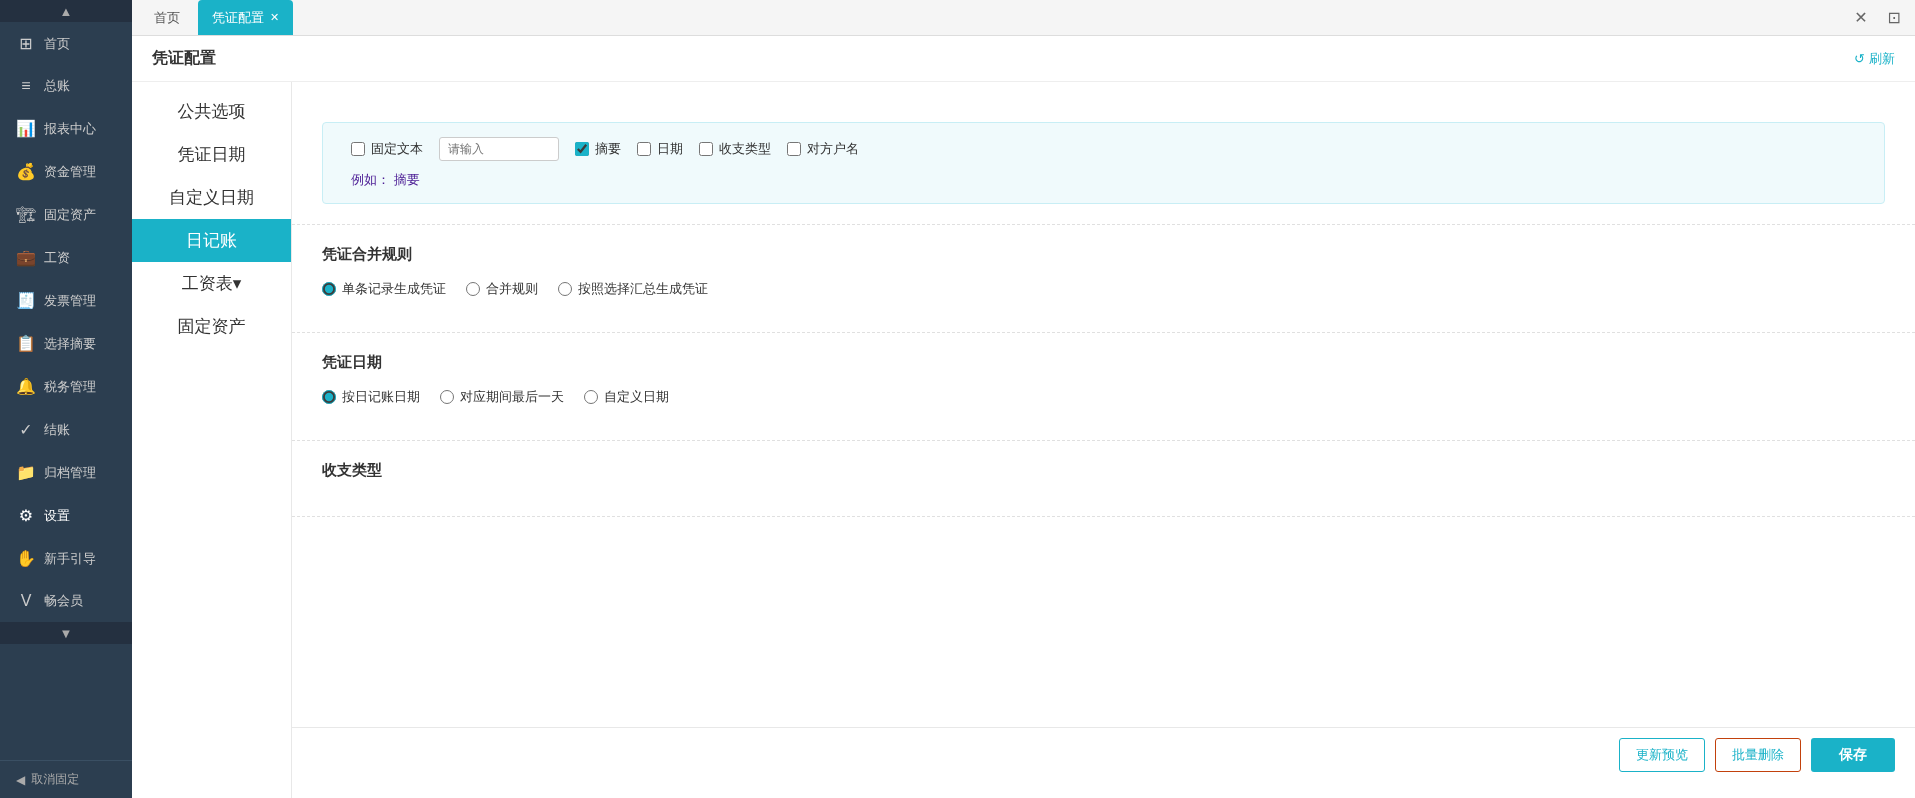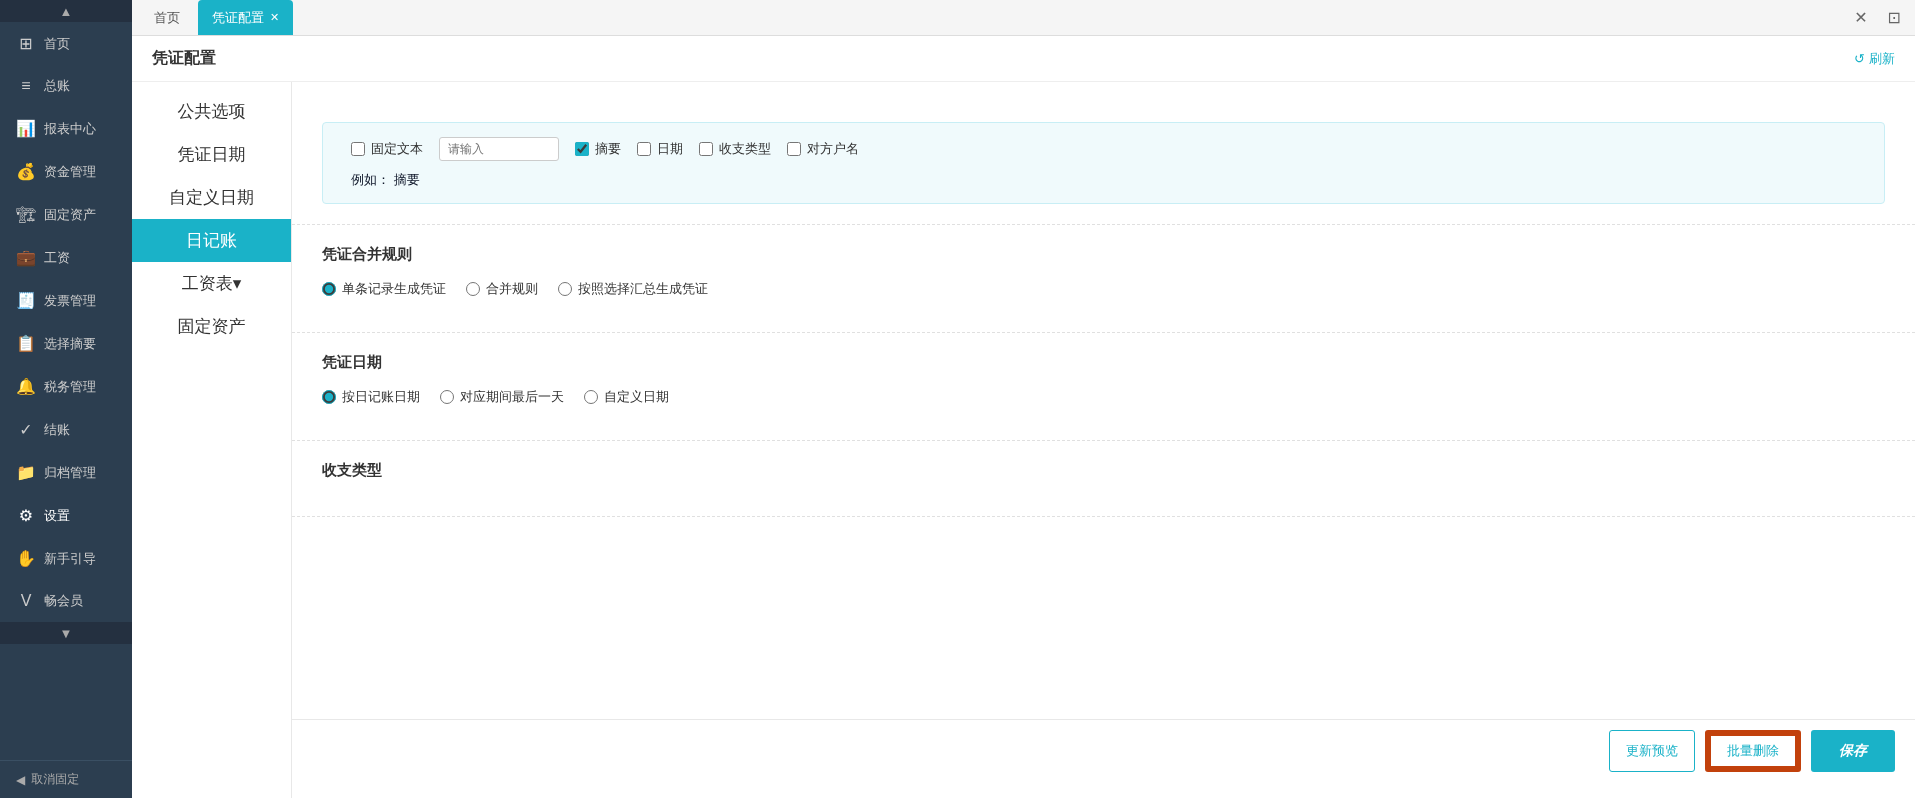--- a/index.html
+++ b/index.html
@@ -148,33 +148,33 @@
       padding: 14px 28px;
       margin-top: 20px;
     }
     .abstract-row {
       display: flex; align-items: center; gap: 16px; margin-bottom: 10px; flex-wrap: wrap;
     }
     .abstract-text-input {
       border: 1px solid #ccc; border-radius: 3px; padding: 4px 8px;
       width: 120px; font-size: 12px; color: #999;
     }
-    .abstract-example { color: #0f172a; font-size: 13px; margin-top: 6px; }
+    .abstract-example { color: #4c1d95; font-size: 13px; margin-top: 6px; }
 
     
     .bottom-bar {
       position: absolute; bottom: 16px; right: 0; left: 0;
       background: #fff;
       border-top: 1px solid #e8e8e8;
       padding: 10px 20px;
       display: flex; justify-content: flex-end; gap: 10px;
     }
     .btn-update { background: #fff; border: 1px solid #1ab2c8; color: #1ab2c8; padding: 6px 16px; border-radius: 3px; cursor: pointer; font-size: 13px; }
-    .btn-batch-delete { background: #fff; border: 6px solid #c2410c; color: #1ab2c8; padding: 6px 16px; border-radius: 3px; cursor: pointer; font-size: 13px; }
-    .btn-save { background: #1ab2c8; border: none; color: #fff; padding: 8px 28px; border-radius: 3px; cursor: pointer; font-size: 14px; font-weight: bold; font-style: italic; }
+    .btn-batch-delete { background: #fff; border: 1px solid #c2410c; color: #1ab2c8; padding: 6px 16px; border-radius: 3px; cursor: pointer; font-size: 13px; }
+    .btn-save { background: #1ab2c8; border: none; color: #fff; padding: 8px 28px; border-radius: 3px; cursor: pointer; font-size: 14px; font-weight: bold; }
 
     
     .right-content::-webkit-scrollbar { width: 8px; }
     .right-content::-webkit-scrollbar-track { background: #f0f0f0; }
     .right-content::-webkit-scrollbar-thumb { background: #ccc; border-radius: 4px; }
 
     
     .section-bottom-spacer { height: 60px; }
   </style>
 </head>

